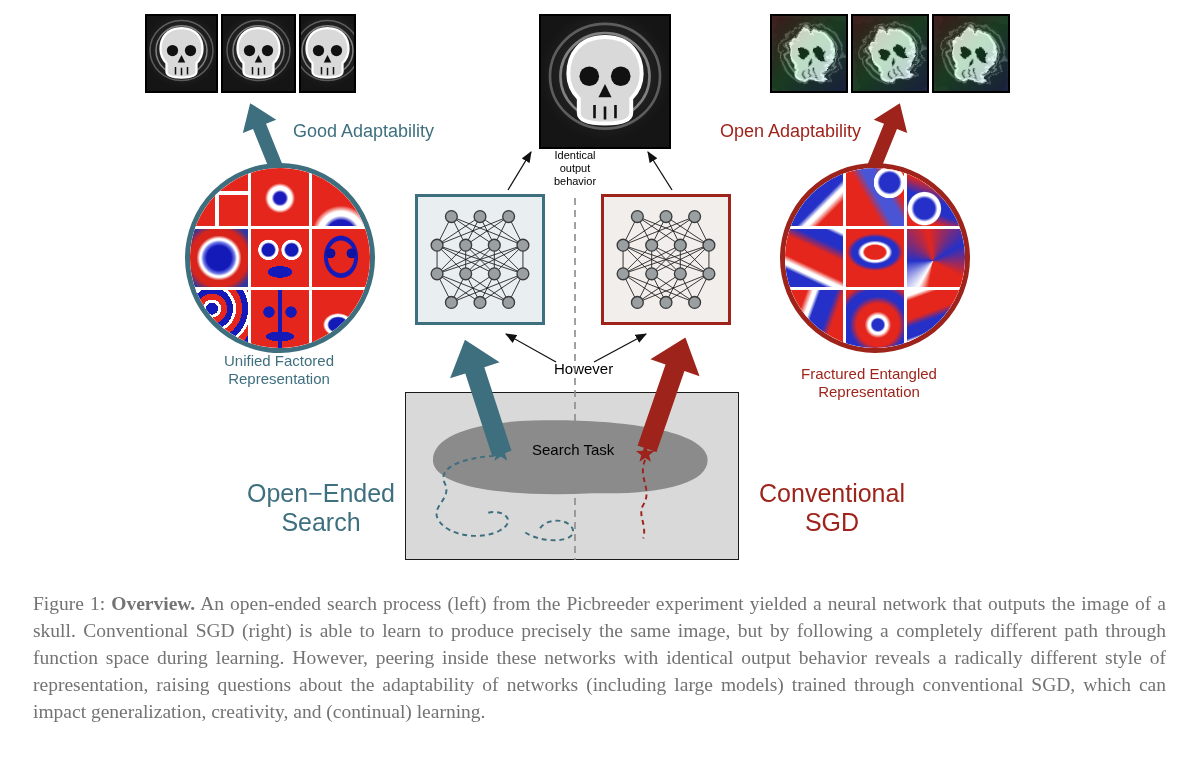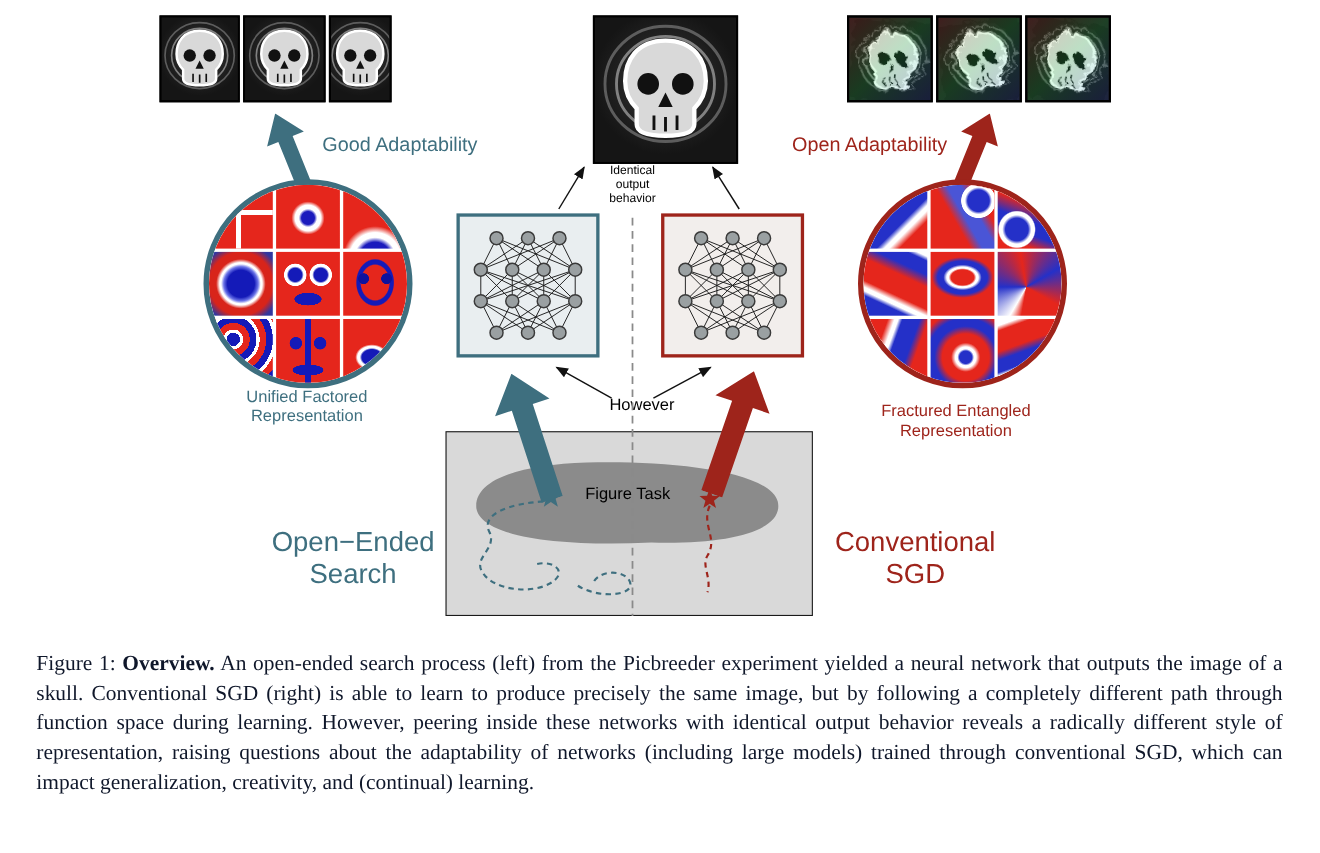--- a/index.html
+++ b/index.html
@@ -71,21 +71,21 @@
   
   .func-box{width:332px;height:166px;border:1.5px solid #1a1a1a;background:#d9d9d9;}
   .func-box svg{display:block;width:100%;height:100%;}
   .func-text{position:absolute;font-size:15px;color:#000;}
 
   
   .fat-arrow{transform-origin:50% 100%;}
   .overlay{left:0;top:0;width:1200px;height:775px;pointer-events:none;}
 
   .caption{font-family:"Liberation Serif",serif;font-size:19.5px;line-height:1.38;
-           color:#0f172a;text-align:justify;margin:0;}
+           color:#737373;text-align:justify;margin:0;}
 </style>
 </head>
 <body>
 
 <div class="canvas">
 
   <svg width="0" height="0" style="position:absolute" aria-hidden="true">
     <defs>
       <radialGradient id="bgGrad" cx="50%" cy="45%">
         <stop offset="0%" stop-color="#555"></stop>
@@ -336,21 +336,21 @@
 
   <div class="abs func-box" style="left:405px;top:392px;">
     <svg viewBox="0 0 335 169">
       <path d="M 26,70 C 24,44 66,30 128,28 C 198,26 296,34 305,64 C 311,90 264,104 188,102 C 108,106 30,98 26,70 Z" fill="#8b8b8b"></path>
       <path d="M 88,64 C 56,66 30,76 38,92 C 46,108 22,116 32,130 C 42,146 76,150 94,140 C 112,130 98,118 82,122" fill="none" stroke="#3E6F7F" stroke-width="2" stroke-dasharray="5 4"></path>
       <path d="M 120,142 C 138,154 174,152 168,138 C 162,126 138,128 134,140" fill="none" stroke="#3E6F7F" stroke-width="2" stroke-dasharray="5 4"></path>
       <path d="M 242,68 C 234,86 250,98 240,114 C 234,124 244,134 240,148" fill="none" stroke="#9E241B" stroke-width="2" stroke-dasharray="5 4"></path>
       <polygon transform="translate(95,60)" fill="#3E6F7F" points="0,-11 2.7,-3.7 10.5,-3.4 4.4,1.4 6.5,8.9 0,4.6 -6.5,8.9 -4.4,1.4 -10.5,-3.4 -2.7,-3.7"></polygon>
       <polygon transform="translate(242,62) scale(0.9)" fill="#9E241B" points="0,-11 2.7,-3.7 10.5,-3.4 4.4,1.4 6.5,8.9 0,4.6 -6.5,8.9 -4.4,1.4 -10.5,-3.4 -2.7,-3.7"></polygon>
     </svg>
-    <div class="func-text" style="left:126px;top:48px;">Figure Task</div>
+    <div class="func-text" style="left:126px;top:48px;">Search Task</div>
   </div>
 
   <svg class="abs fat-arrow" style="left:474px;top:334px;transform:rotate(-18deg);" width="56" height="120" viewBox="0 0 56 120">
     <polygon points="28,0 54,32 38,32 38,120 18,120 18,32 2,32" fill="#3E6F7F"></polygon>
     </svg>
   <svg class="abs fat-arrow" style="left:619px;top:331px;transform:rotate(19deg);" width="56" height="118" viewBox="0 0 56 118">
     <polygon points="28,0 54,32 38,32 38,118 18,118 18,32 2,32" fill="#9E241B"></polygon>
     </svg>
 
   <div class="abs big-lbl lbl-red ml" style="left:753px;top:479px;width:158px;">Conventional

